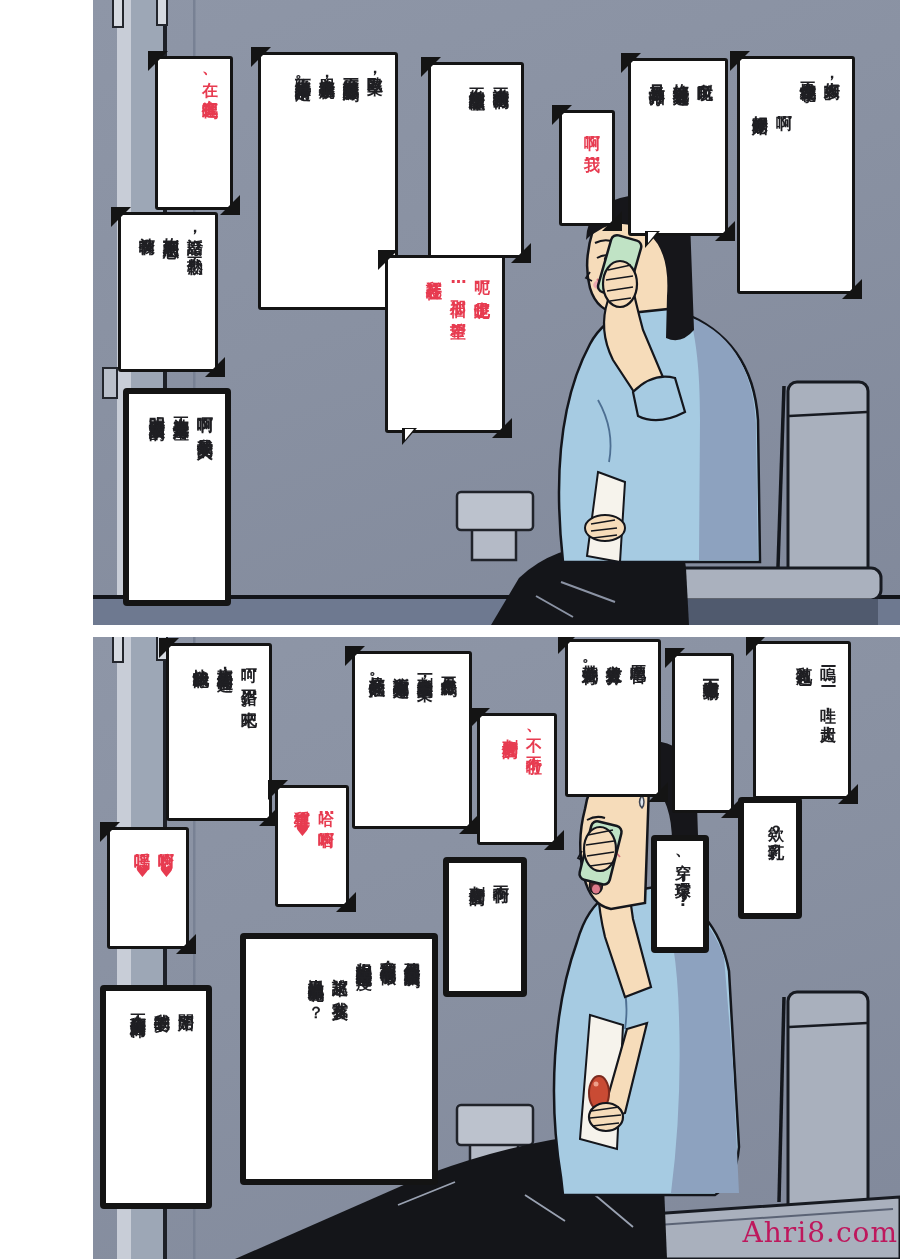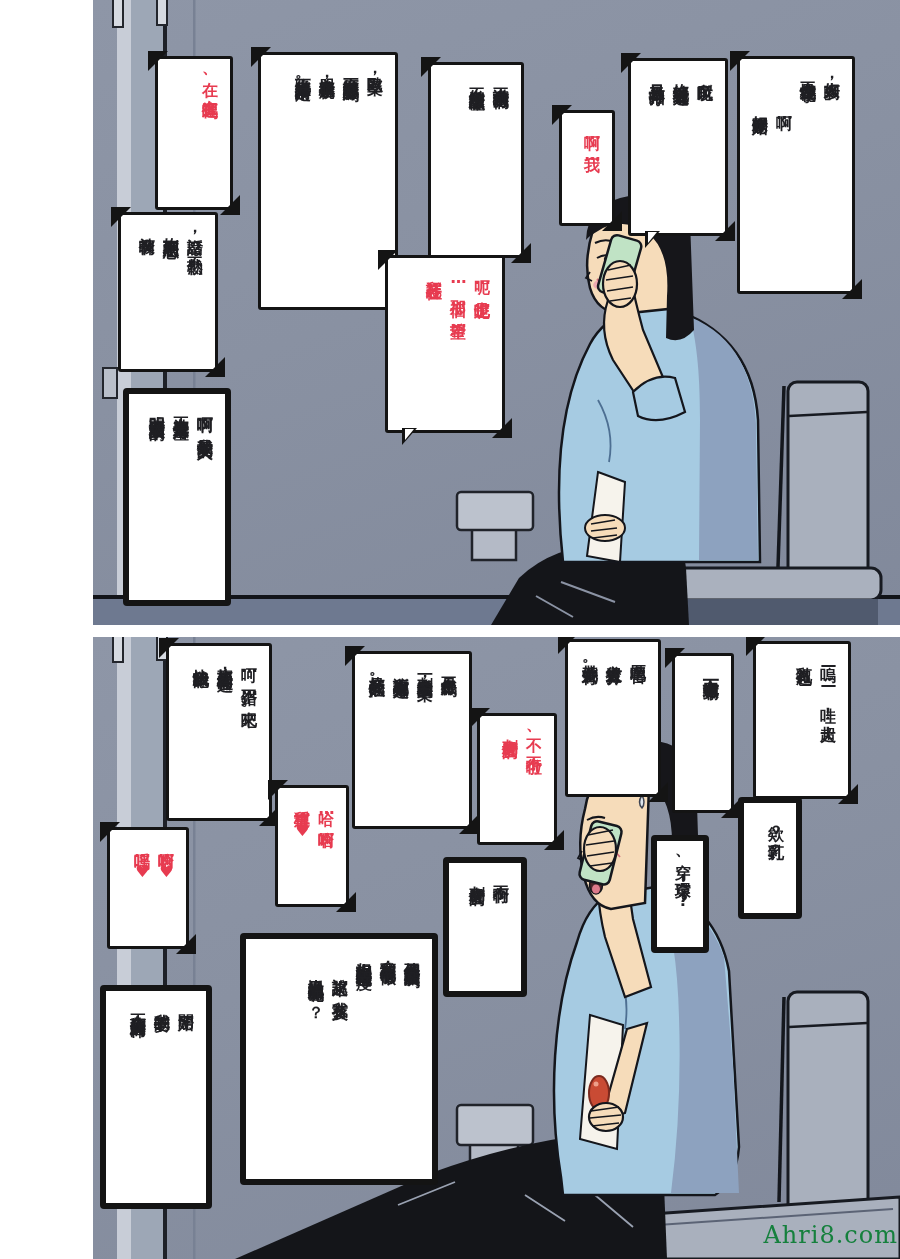--- a/index.html
+++ b/index.html
@@ -18,22 +18,22 @@
   .bubble.thick{border-width:6px;border-radius:4px;}
   
   .bubble.speech::before{content:"";position:absolute;z-index:-1;top:-8px;left:-10px;width:0;height:0;
           border-top:20px solid #141414;border-right:20px solid transparent;}
   .bubble.speech::after{content:"";position:absolute;z-index:-1;bottom:-8px;right:-10px;width:0;height:0;
           border-bottom:20px solid #141414;border-left:20px solid transparent;}
   .tail{position:absolute;bottom:-15px;left:14px;width:0;height:0;
         border-top:17px solid #141414;border-right:15px solid transparent;}
   .tail::after{content:"";position:absolute;top:-16px;left:3px;width:0;height:0;
         border-top:11px solid #ffffff;border-right:9px solid transparent;}
-  #watermark{position:absolute;right:2px;bottom:10px;z-index:5;color:#15803d;
-        font-family:"DejaVu Serif","Liberation Serif",serif;font-size:24px;letter-spacing:1px;}
+  #watermark{position:absolute;right:2px;bottom:10px;z-index:5;color:#be185d;
+        font-family:"DejaVu Serif","Liberation Serif",serif;font-size:28px;letter-spacing:1px;}
 </style>
 </head>
 <body>
 
 <div id="page">
 
   <div class="panel" id="panel1">
     <svg class="scene" width="807" height="625" viewBox="0 0 807 625">
       <g>
         <rect x="100" y="0" width="2.5" height="597" fill="#788194"></rect>

